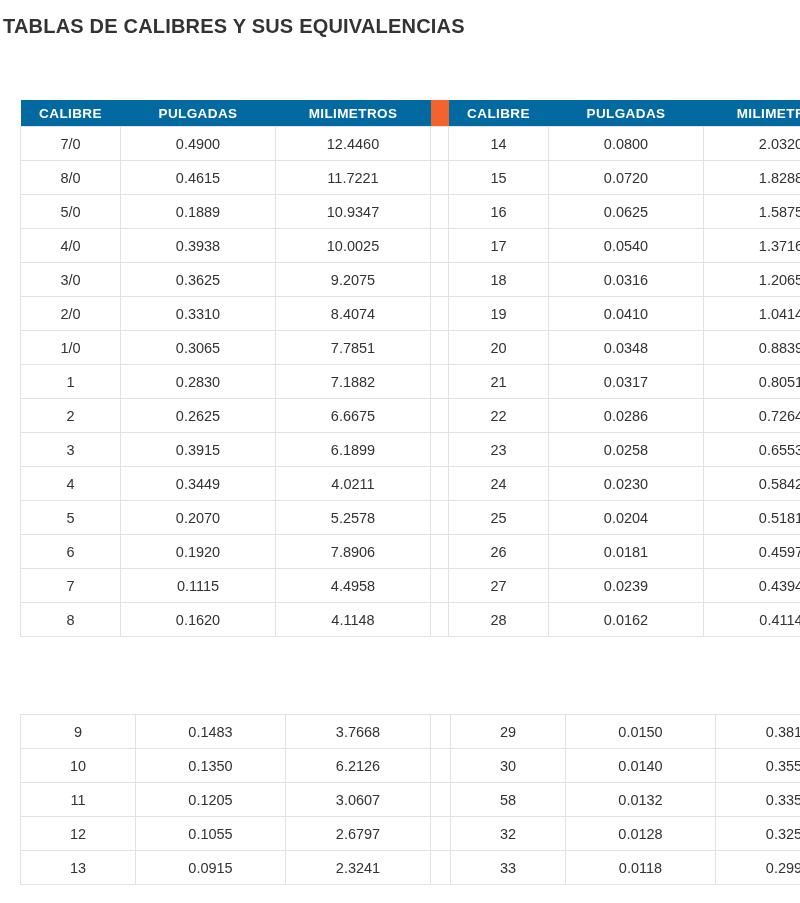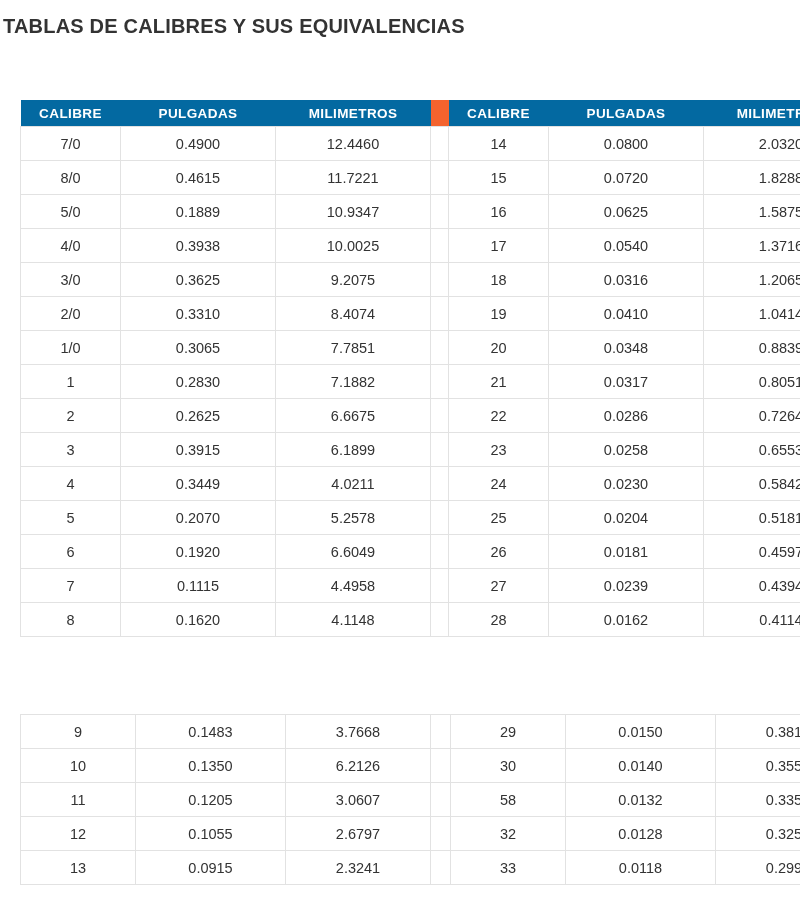--- a/index.html
+++ b/index.html
@@ -239,21 +239,21 @@
           <td>0.2070</td>
           <td>5.2578</td>
           <td class="spacer-cell"></td>
           <td>25</td>
           <td>0.0204</td>
           <td>0.5181</td>
         </tr>
         <tr>
           <td>6</td>
           <td>0.1920</td>
-          <td>6.6049</td>
+          <td>7.8906</td>
           <td class="spacer-cell"></td>
           <td>26</td>
           <td>0.0181</td>
           <td>0.4597</td>
         </tr>
         <tr>
           <td>7</td>
           <td>0.1115</td>
           <td>4.4958</td>
           <td class="spacer-cell"></td>

